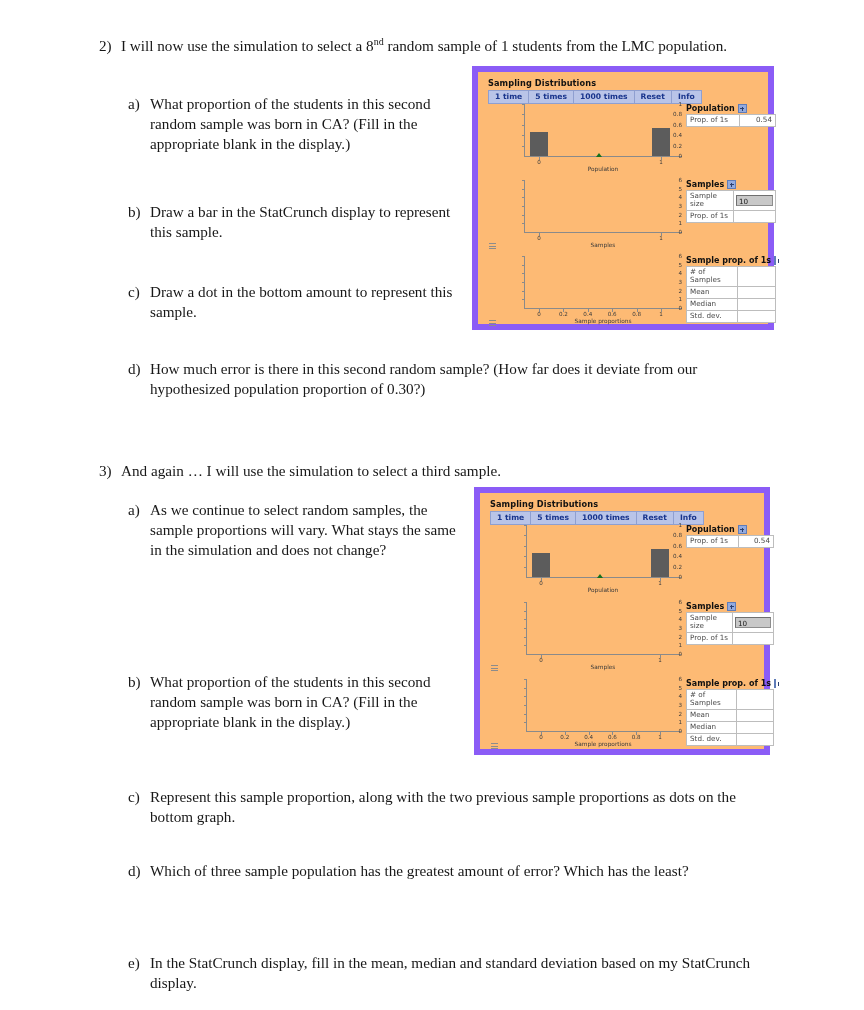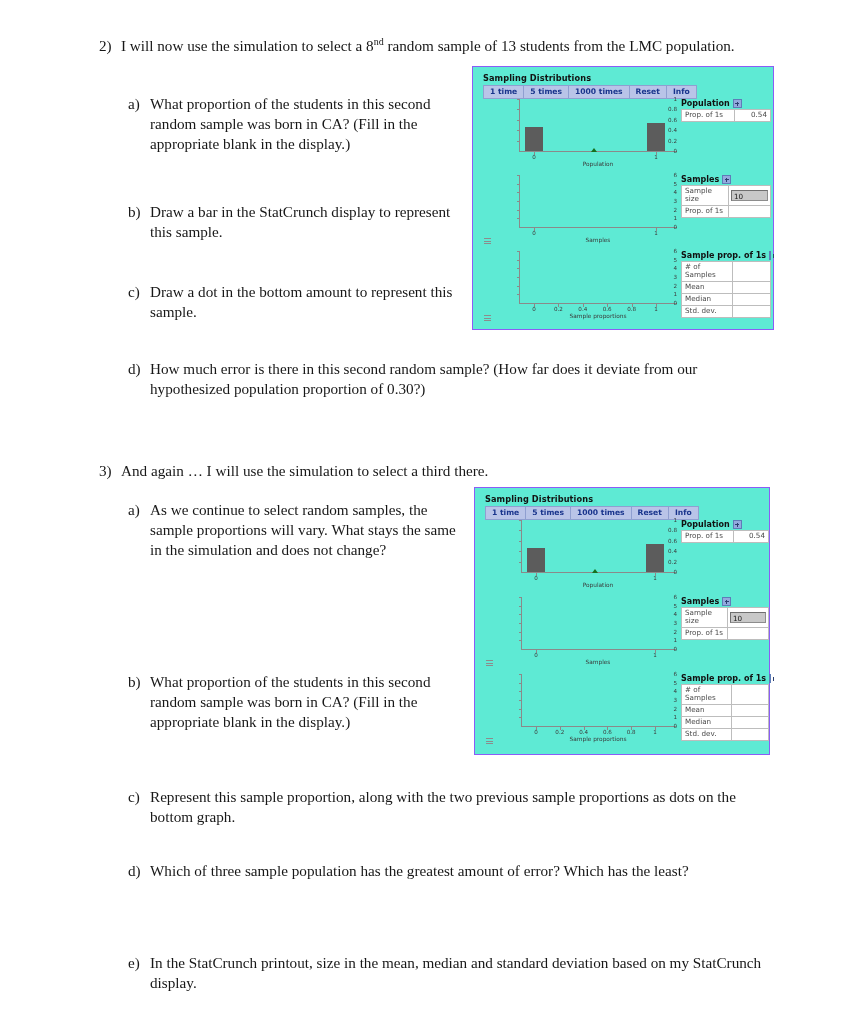--- a/index.html
+++ b/index.html
@@ -28,22 +28,22 @@
     width: 22px;
     flex: 0 0 22px;
     text-align: left;
   }
   .qtext { flex: 1 1 auto; }
   .sup { font-size: 0.66em; vertical-align: super; line-height: 0; }
 
   
   .applet {
     position: absolute;
-    background: #5eead4;
-    border: 1px solid #8b5cf6;
+    background: #fdba74;
+    border: 6px solid #8b5cf6;
     box-sizing: border-box;
     font-family: "DejaVu Sans", sans-serif;
   }
   .applet-inner {
     position: absolute;
     inset: 4px;
   }
   .applet-title {
     position: absolute;
     left: 6px;
@@ -203,21 +203,21 @@
     box-sizing: border-box;
     height: 11px;
     line-height: 9px;
   }
 </style>
 </head>
 <body>
 
 <div class="qitem" style="left:99px; top:36px; width:650px;">
   <span class="qnum">2)</span>
-  <span class="qtext"><span>I will now use the simulation to select a 8</span><span class="sup">nd</span><span> random sample of 13 students from the LMC population.</span></span>
+  <span class="qtext"><span>I will now use the simulation to select a 8</span><span class="sup">nd</span><span> random sample of 1 students from the LMC population.</span></span>
 </div>
 
 <div class="qitem" style="left:128px; top:94px; width:330px;">
   <span class="qnum">a)</span>
   <span class="qtext">What proportion of the students in this second random sample was born in CA? (Fill in the appropriate blank in the display.)</span>
 </div>
 
 <div class="qitem" style="left:128px; top:202px; width:330px;">
   <span class="qnum">b)</span>
   <span class="qtext">Draw a bar in the StatCrunch display to represent this sample.</span>
@@ -228,21 +228,21 @@
   <span class="qtext">Draw a dot in the bottom amount to represent this sample.</span>
 </div>
 
 <div class="qitem" style="left:128px; top:359px; width:630px;">
   <span class="qnum">d)</span>
   <span class="qtext">How much error is there in this second random sample? (How far does it deviate from our hypothesized population proportion of 0.30?)</span>
 </div>
 
 <div class="qitem" style="left:99px; top:461px; width:650px;">
   <span class="qnum">3)</span>
-  <span class="qtext">And again … I will use the simulation to select a third there.</span>
+  <span class="qtext">And again … I will use the simulation to select a third sample.</span>
 </div>
 
 <div class="qitem" style="left:128px; top:500px; width:330px;">
   <span class="qnum">a)</span>
   <span class="qtext">As we continue to select random samples, the sample proportions will vary.  What stays the same in the simulation and does not change?</span>
 </div>
 
 <div class="qitem" style="left:128px; top:672px; width:335px;">
   <span class="qnum">b)</span>
   <span class="qtext">What proportion of the students in this second random sample was born in CA? (Fill in the appropriate blank in the display.)</span>
@@ -253,21 +253,21 @@
   <span class="qtext">Represent this sample proportion, along with the two previous sample proportions as dots on the bottom graph.</span>
 </div>
 
 <div class="qitem" style="left:128px; top:861px; width:615px;">
   <span class="qnum">d)</span>
   <span class="qtext">Which of three sample population has the greatest amount of error?  Which has the least?</span>
 </div>
 
 <div class="qitem" style="left:128px; top:953px; width:640px;">
   <span class="qnum">e)</span>
-  <span class="qtext">In the StatCrunch printout, size in the mean, median and standard deviation based on my StatCrunch display.</span>
+  <span class="qtext">In the StatCrunch display, fill in the mean, median and standard deviation based on my StatCrunch display.</span>
 </div>
 
 <div class="applet" style="left:472px; top:66px; width:302px; height:264px;">
   <div class="applet-inner">
 
     <div class="applet-title">Sampling Distributions</div>
 
     <div class="toolbar">
       <div class="tb-btn">1 time</div>
       <div class="tb-btn">5 times</div>

